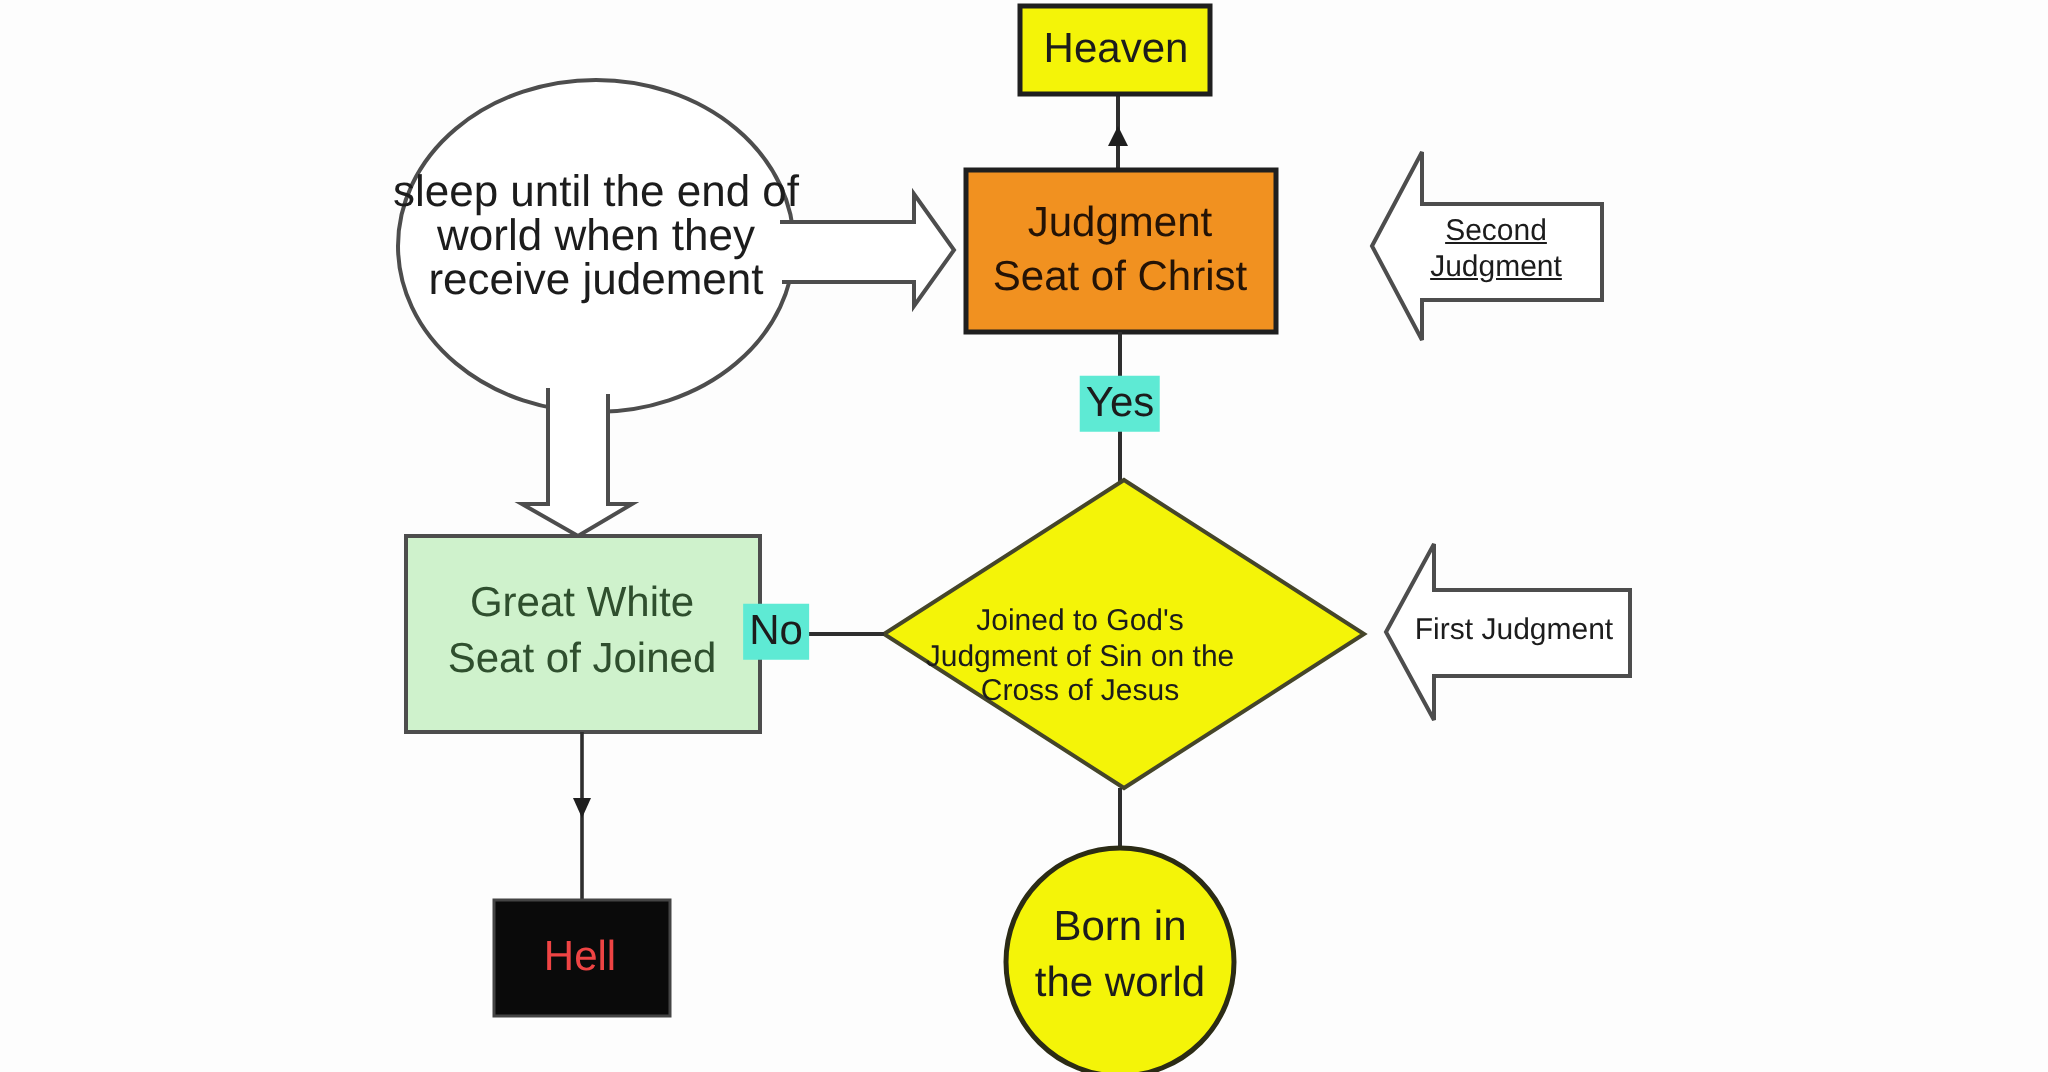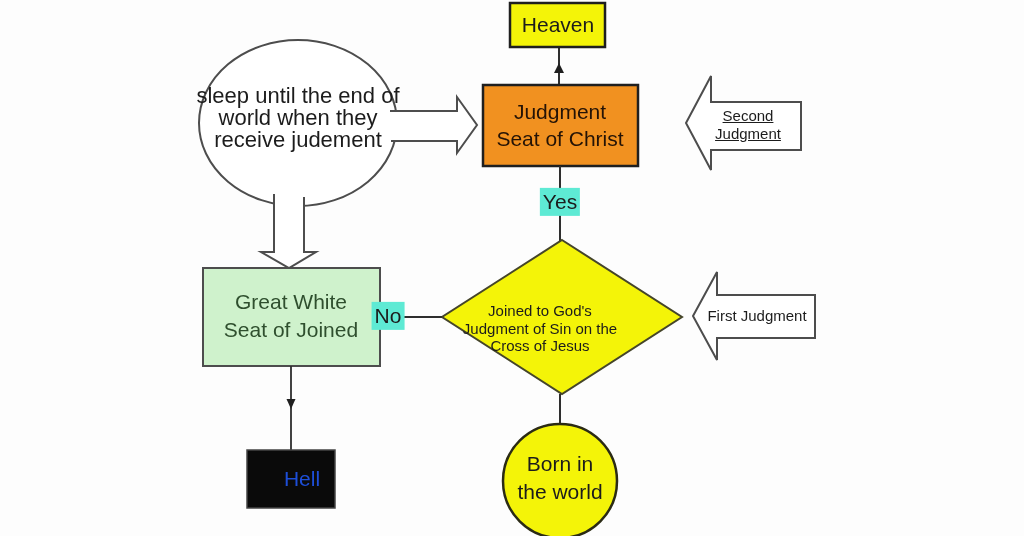--- a/index.html
+++ b/index.html
@@ -33,21 +33,21 @@
   .edge-lbl {
     background: #5eead4;
     padding: 1px 3px;
   }
   .lbl-heaven          { left: 558px; top: 25px; }
   .lbl-judgment        { left: 560px; top: 125px; line-height: 27px; color: #241306; }
   .lbl-ellipse         { left: 298px; top: 118px; }
   .lbl-yes             { left: 560px; top: 202px; }
   .lbl-no              { left: 388px; top: 316px; }
   .lbl-greatwhite      { left: 291px; top: 316px; line-height: 28px; color: #2f4f2e; }
-  .lbl-hell            { left: 302px; top: 479px; color: #1d4ed8; }
+  .lbl-hell            { left: 290px; top: 479px; color: #ef4444; }
   .lbl-bornagain-title { left: 561px; top: 287px; }
   .lbl-bornagain-sub   { left: 540px; top: 328px; line-height: 17.5px; }
   .lbl-bornworld       { left: 560px; top: 478px; line-height: 28px; }
   .lbl-secondjudgment  { left: 748px; top: 125px; line-height: 18px; text-decoration: underline; }
   .lbl-firstjudgment   { left: 757px; top: 316px; text-align: right; }
 </style>
 </head>
 <body>
 
 <div class="canvas" style="background: rgb(253, 253, 253);">

